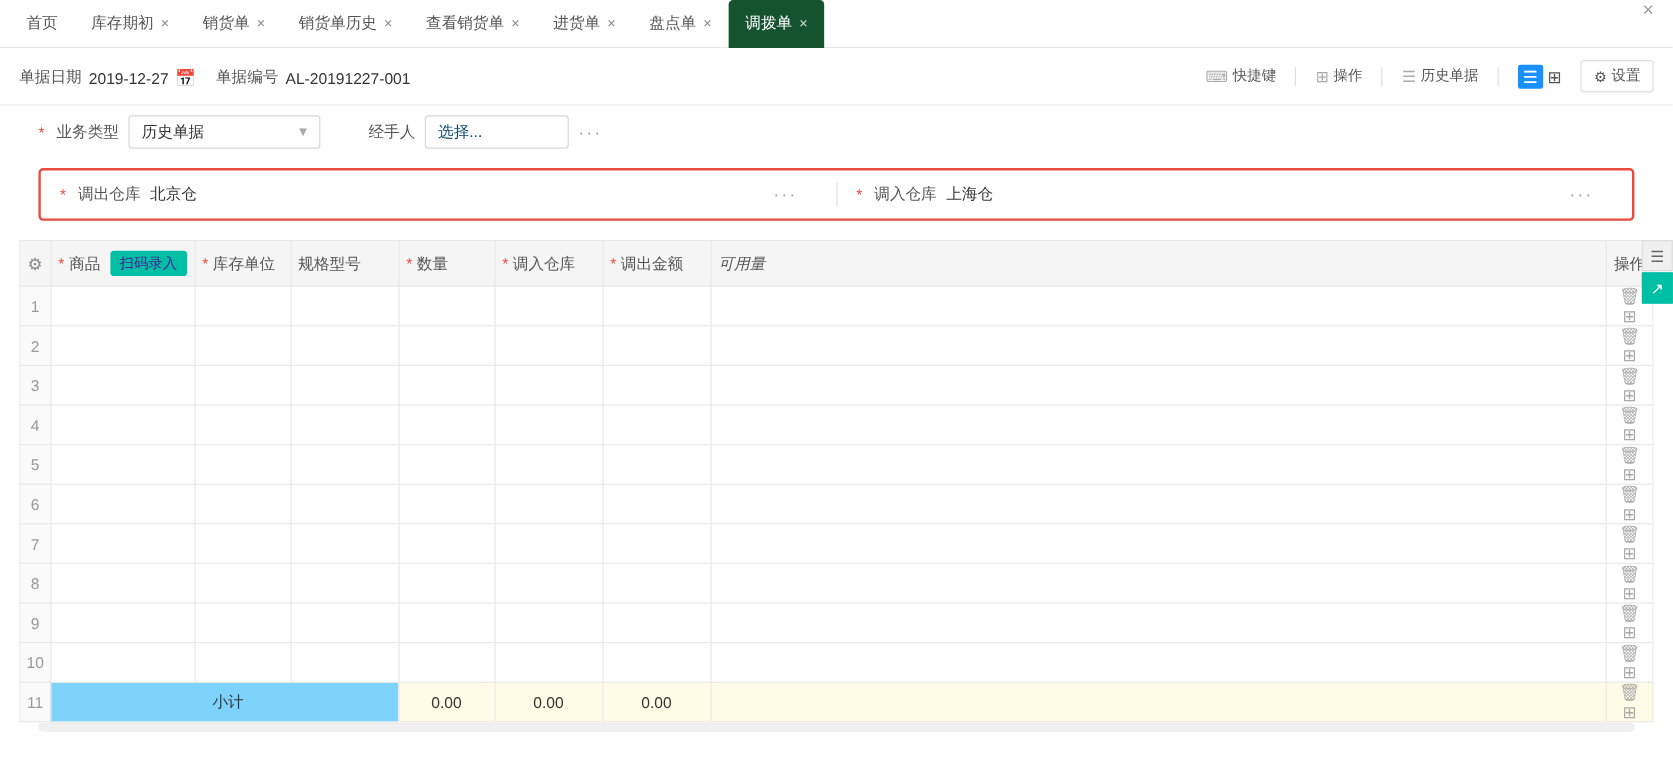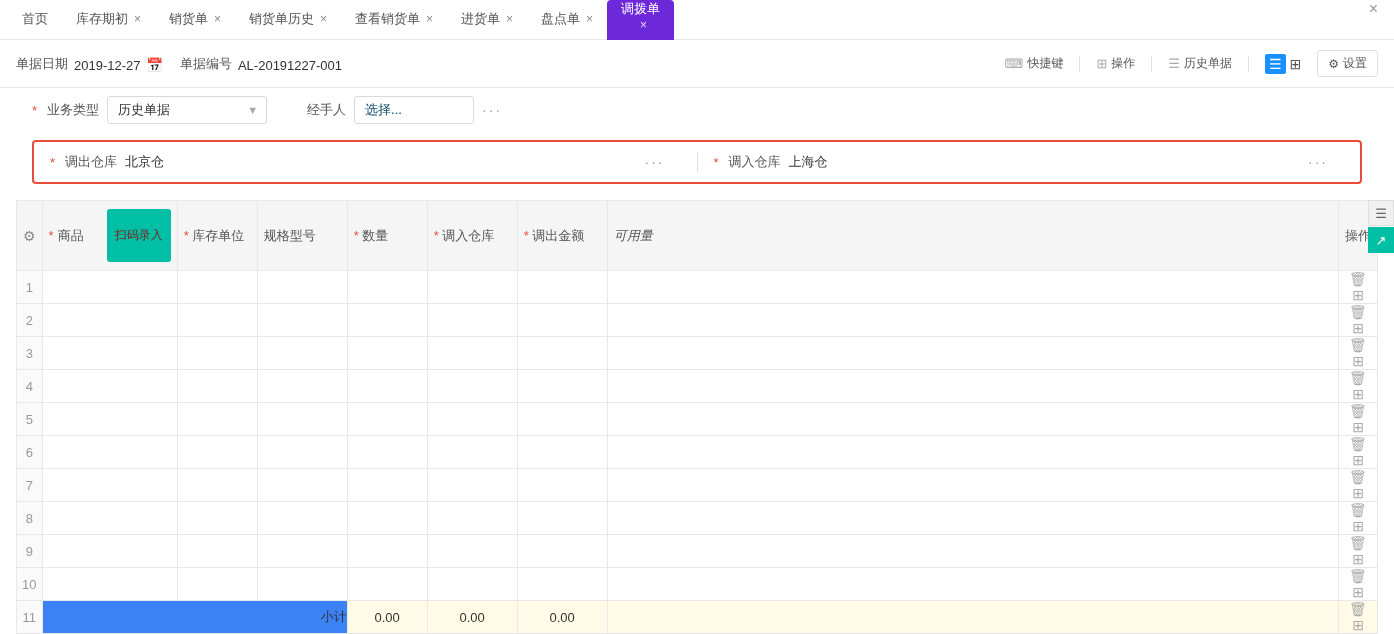--- a/index.html
+++ b/index.html
@@ -17,23 +17,22 @@
     .tab-item {
       display: flex; align-items: center;
       padding: 0 14px; height: 40px;
       font-size: 13px; color: #555;
       cursor: pointer; white-space: nowrap;
       border-bottom: 2px solid transparent;
       user-select: none;
     }
     .tab-item.active {
       color: #fff;
-      background: #6d28d9;
+      background: #14532d;
       border-radius: 4px 4px 0 0;
-      flex-direction: column;
     }
     .tab-item .tab-close {
       margin-left: 6px; font-size: 12px; color: inherit;
       opacity: 0.7; cursor: pointer;
     }
     .tab-item.active .tab-close { color: #fff; opacity: 0.8; }
     .close-all-btn {
       margin-left: auto;
       font-size: 16px; color: #999; cursor: pointer;
       padding: 0 8px;
@@ -148,24 +147,24 @@
     }
     .data-table td.row-num {
       text-align: center;
       color: #999;
       width: 40px;
       background: #fafafa;
     }
     .gear-col { width: 40px; text-align: center; }
     .ops-col { width: 80px; text-align: center; }
     .scan-btn {
-      background: #00bfa5; color: #7f1d1d;
+      background: #00bfa5; color: #4c1d95;
       border: none; border-radius: 3px;
-      padding: 18px 8px; font-size: 12px;
-      cursor: pointer; margin-left: 19px;
+      padding: 2px 8px; font-size: 12px;
+      cursor: pointer; margin-left: 4px;
     }
     .th-inner { display: flex; align-items: center; gap: 4px; }
     .icon-gear { color: #888; font-size: 14px; cursor: pointer; }
     .op-icon { font-size: 14px; color: #aaa; cursor: pointer; margin: 0 3px; }
     
     .right-panel {
       position: fixed; right: 0; top: 200px;
       display: flex; flex-direction: column;
       gap: 1px;
     }
@@ -476,21 +475,21 @@
         <td></td>
         <td></td>
         <td></td>
         <td style="text-align:center;">
           <span class="op-icon">🗑</span>
           <span class="op-icon" style="color:#aaa;">⊞</span>
         </td>
       </tr>
           <tr>
         <td class="row-num">11</td>
-        <td class="subtotal-row" colspan="3" style="text-align:right;padding-left:6px;background:#3b82f6;">小计</td>
+        <td class="subtotal-row" colspan="3" style="text-align:center;padding-left:6px;background:#7dd3fc;">小计</td>
         <td style="text-align:center;background:#fffbe6;padding:4px 6px;">0.00</td>
         <td style="text-align:center;background:#fffbe6;padding:4px 6px;">0.00</td>
         <td style="text-align:center;background:#fffbe6;padding:4px 6px;">0.00</td>
         <td style="background:#fffbe6;"></td>
         <td style="text-align:center;background:#fffbe6;">
           <span class="op-icon">🗑</span>
           <span class="op-icon" style="color:#aaa;">⊞</span>
         </td>
       </tr>
         </tbody>

